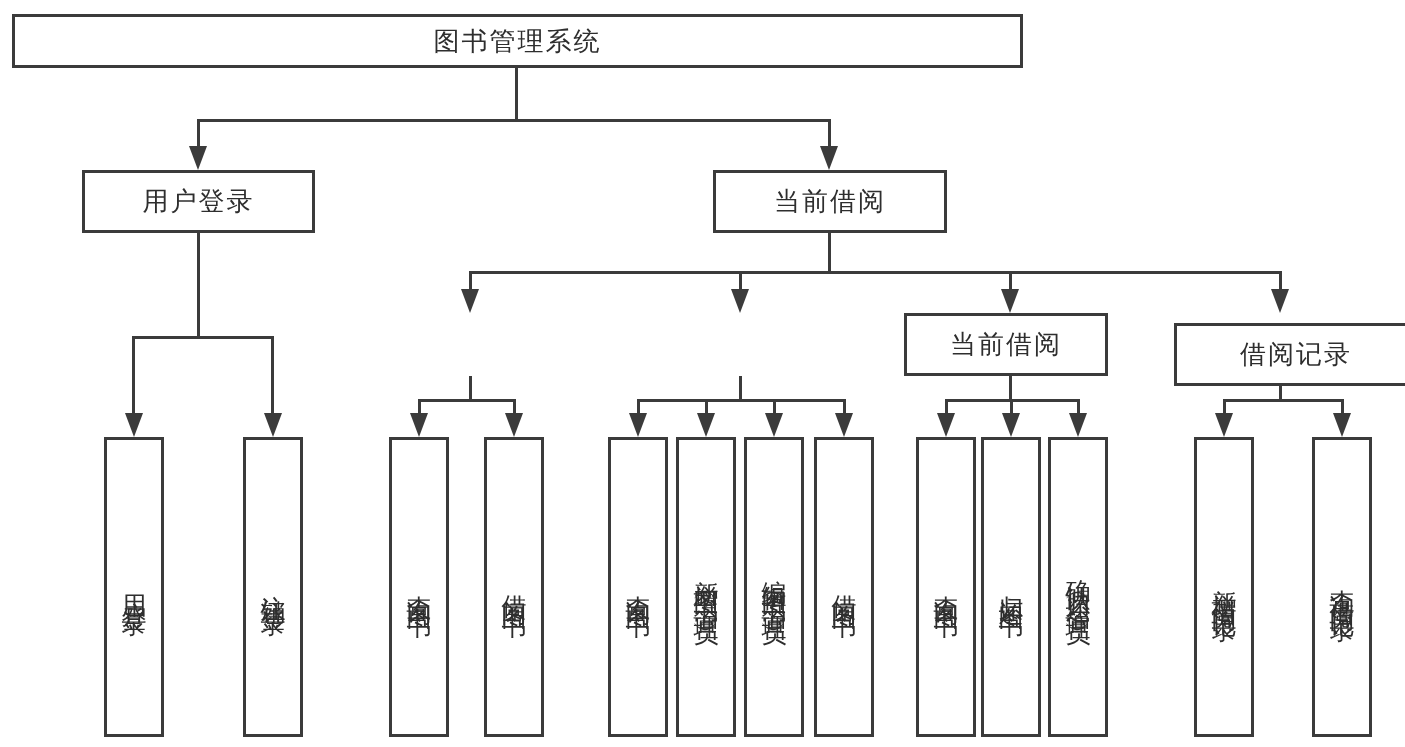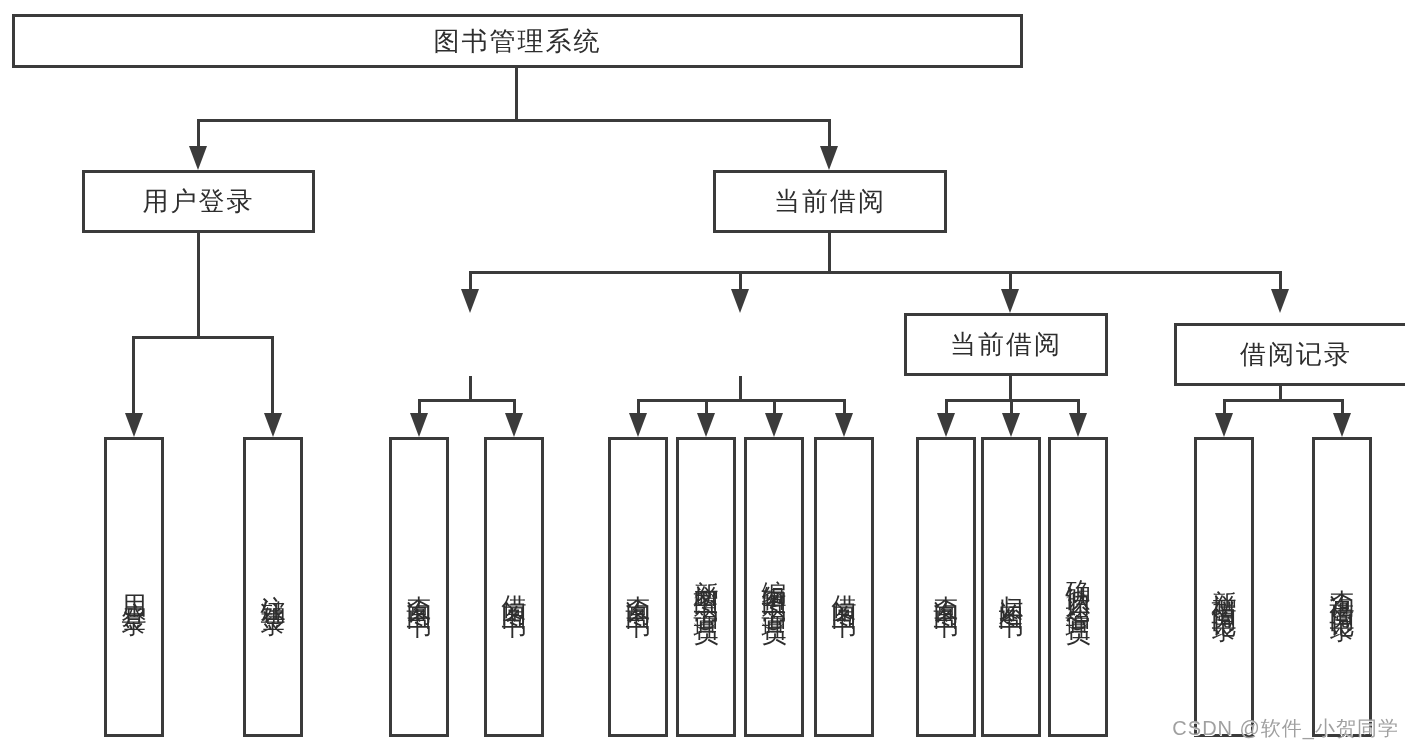--- a/index.html
+++ b/index.html
@@ -156,14 +156,13 @@
     <span>确认归还（管理员）</span>
   </div>
 
   <div class="box leaf" style="left:1194px;">
     <span>新增借阅记录</span>
   </div>
   <div class="box leaf" style="left:1312px;">
     <span>查询借阅记录</span>
   </div>
 
-  <div class="watermark">CSDN @软件_小贺同学</div>
 </div>
 
 </body></html>

